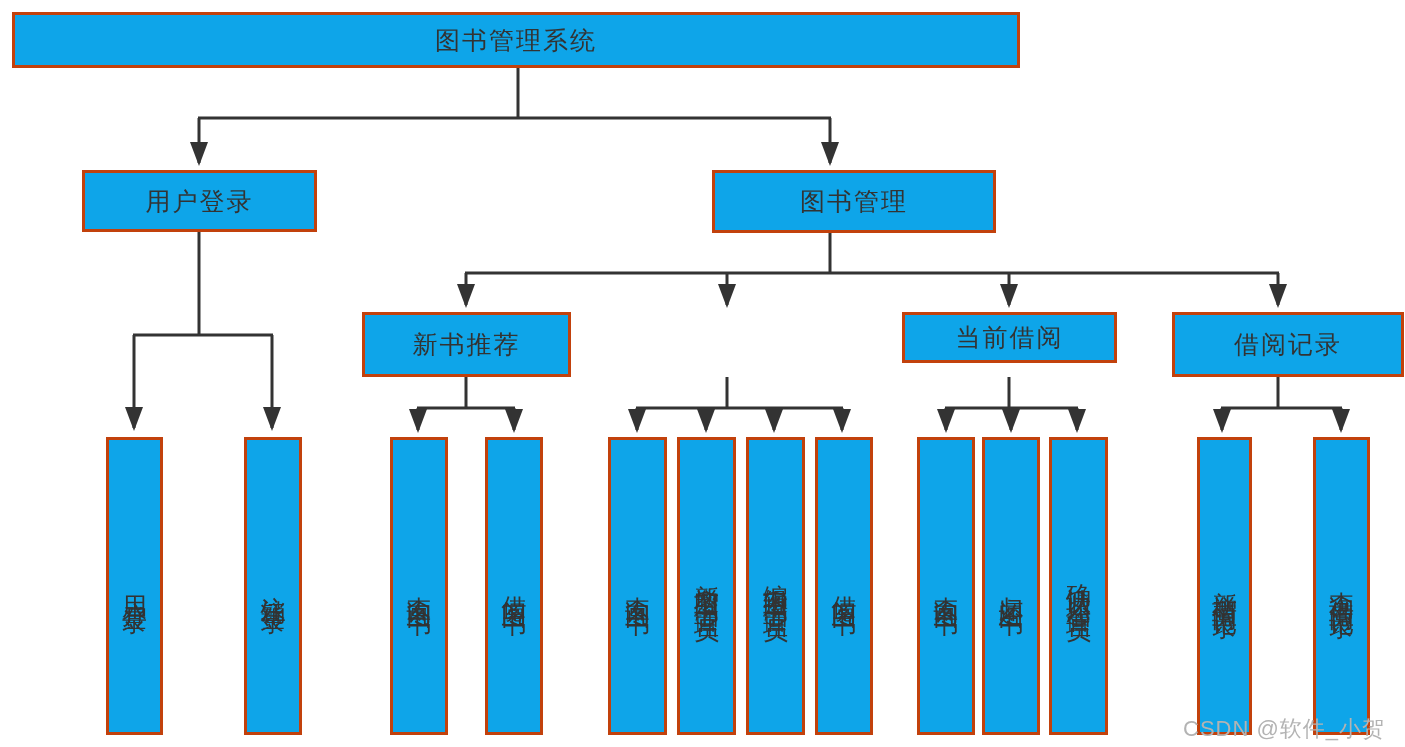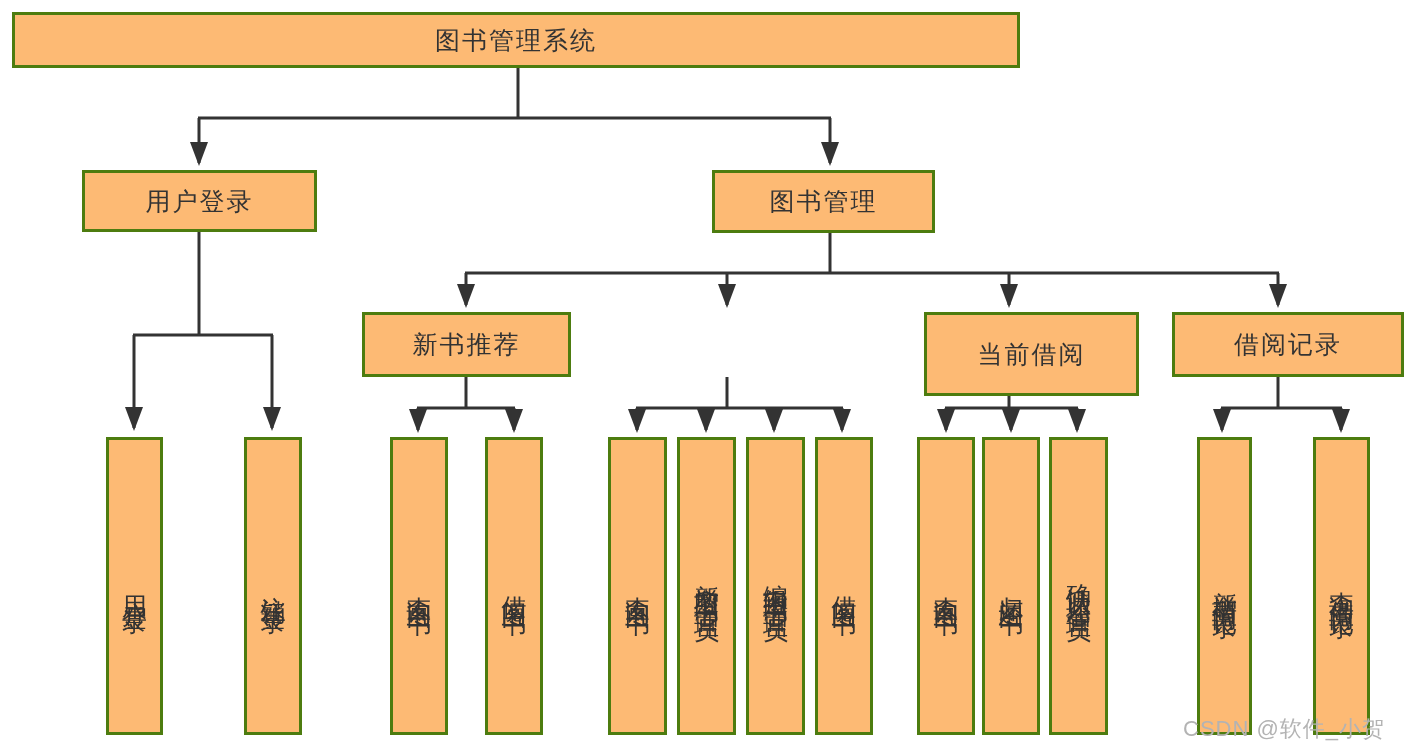--- a/index.html
+++ b/index.html
@@ -13,22 +13,22 @@
     overflow: hidden;
   }
   .connectors {
     position: absolute;
     left: 0; top: 0;
     width: 1405px; height: 747px;
   }
   .box {
     position: absolute;
     box-sizing: border-box;
-    background: #fdba74;
-    border: 3px solid #4d7c0f;
+    background: #0ea5e9;
+    border: 3px solid #c2410c;
     display: flex;
     align-items: center;
     justify-content: center;
     font-size: 25px;
     letter-spacing: 2px;
     color: #333333;
     white-space: nowrap;
     text-align: right;
   }
   .vbox {
@@ -98,24 +98,24 @@
       <line x1="1011" y1="408" x2="1011" y2="430" marker-end="url(#arrow)"></line>
       <line x1="1077" y1="408" x2="1077" y2="430" marker-end="url(#arrow)"></line>
       <line x1="1222" y1="408" x2="1222" y2="430" marker-end="url(#arrow)"></line>
       <line x1="1341" y1="408" x2="1341" y2="430" marker-end="url(#arrow)"></line>
     </g>
   </svg>
 
   <div class="box" style="left:12px; top:12px; width:1008px; height:56px">图书管理系统</div>
 
   <div class="box" style="left:82px; top:170px; width:235px; height:62px">用户登录</div>
-  <div class="box" style="left:712px; top:170px; width:223px; height:63px">图书管理</div>
+  <div class="box" style="left:712px; top:170px; width:284px; height:63px">图书管理</div>
 
   <div class="box" style="left:362px; top:312px; width:209px; height:65px">新书推荐</div>
-  <div class="box" style="left:924px; top:312px; width:215px; height:84px">当前借阅</div>
+  <div class="box" style="left:902px; top:312px; width:215px; height:51px">当前借阅</div>
   <div class="box" style="left:1172px; top:312px; width:232px; height:65px">借阅记录</div>
 
   <div class="box vbox" style="left:106px; width:57px">用户登录</div>
   <div class="box vbox" style="left:244px; width:58px">注销登录</div>
 
   <div class="box vbox" style="left:390px; width:58px">查询图书</div>
   <div class="box vbox" style="left:485px; width:58px">借阅图书</div>
 
   <div class="box vbox" style="left:608px; width:59px">查询图书</div>
   <div class="box vbox" style="left:677px; width:59px">新增图书（管理员）</div>

